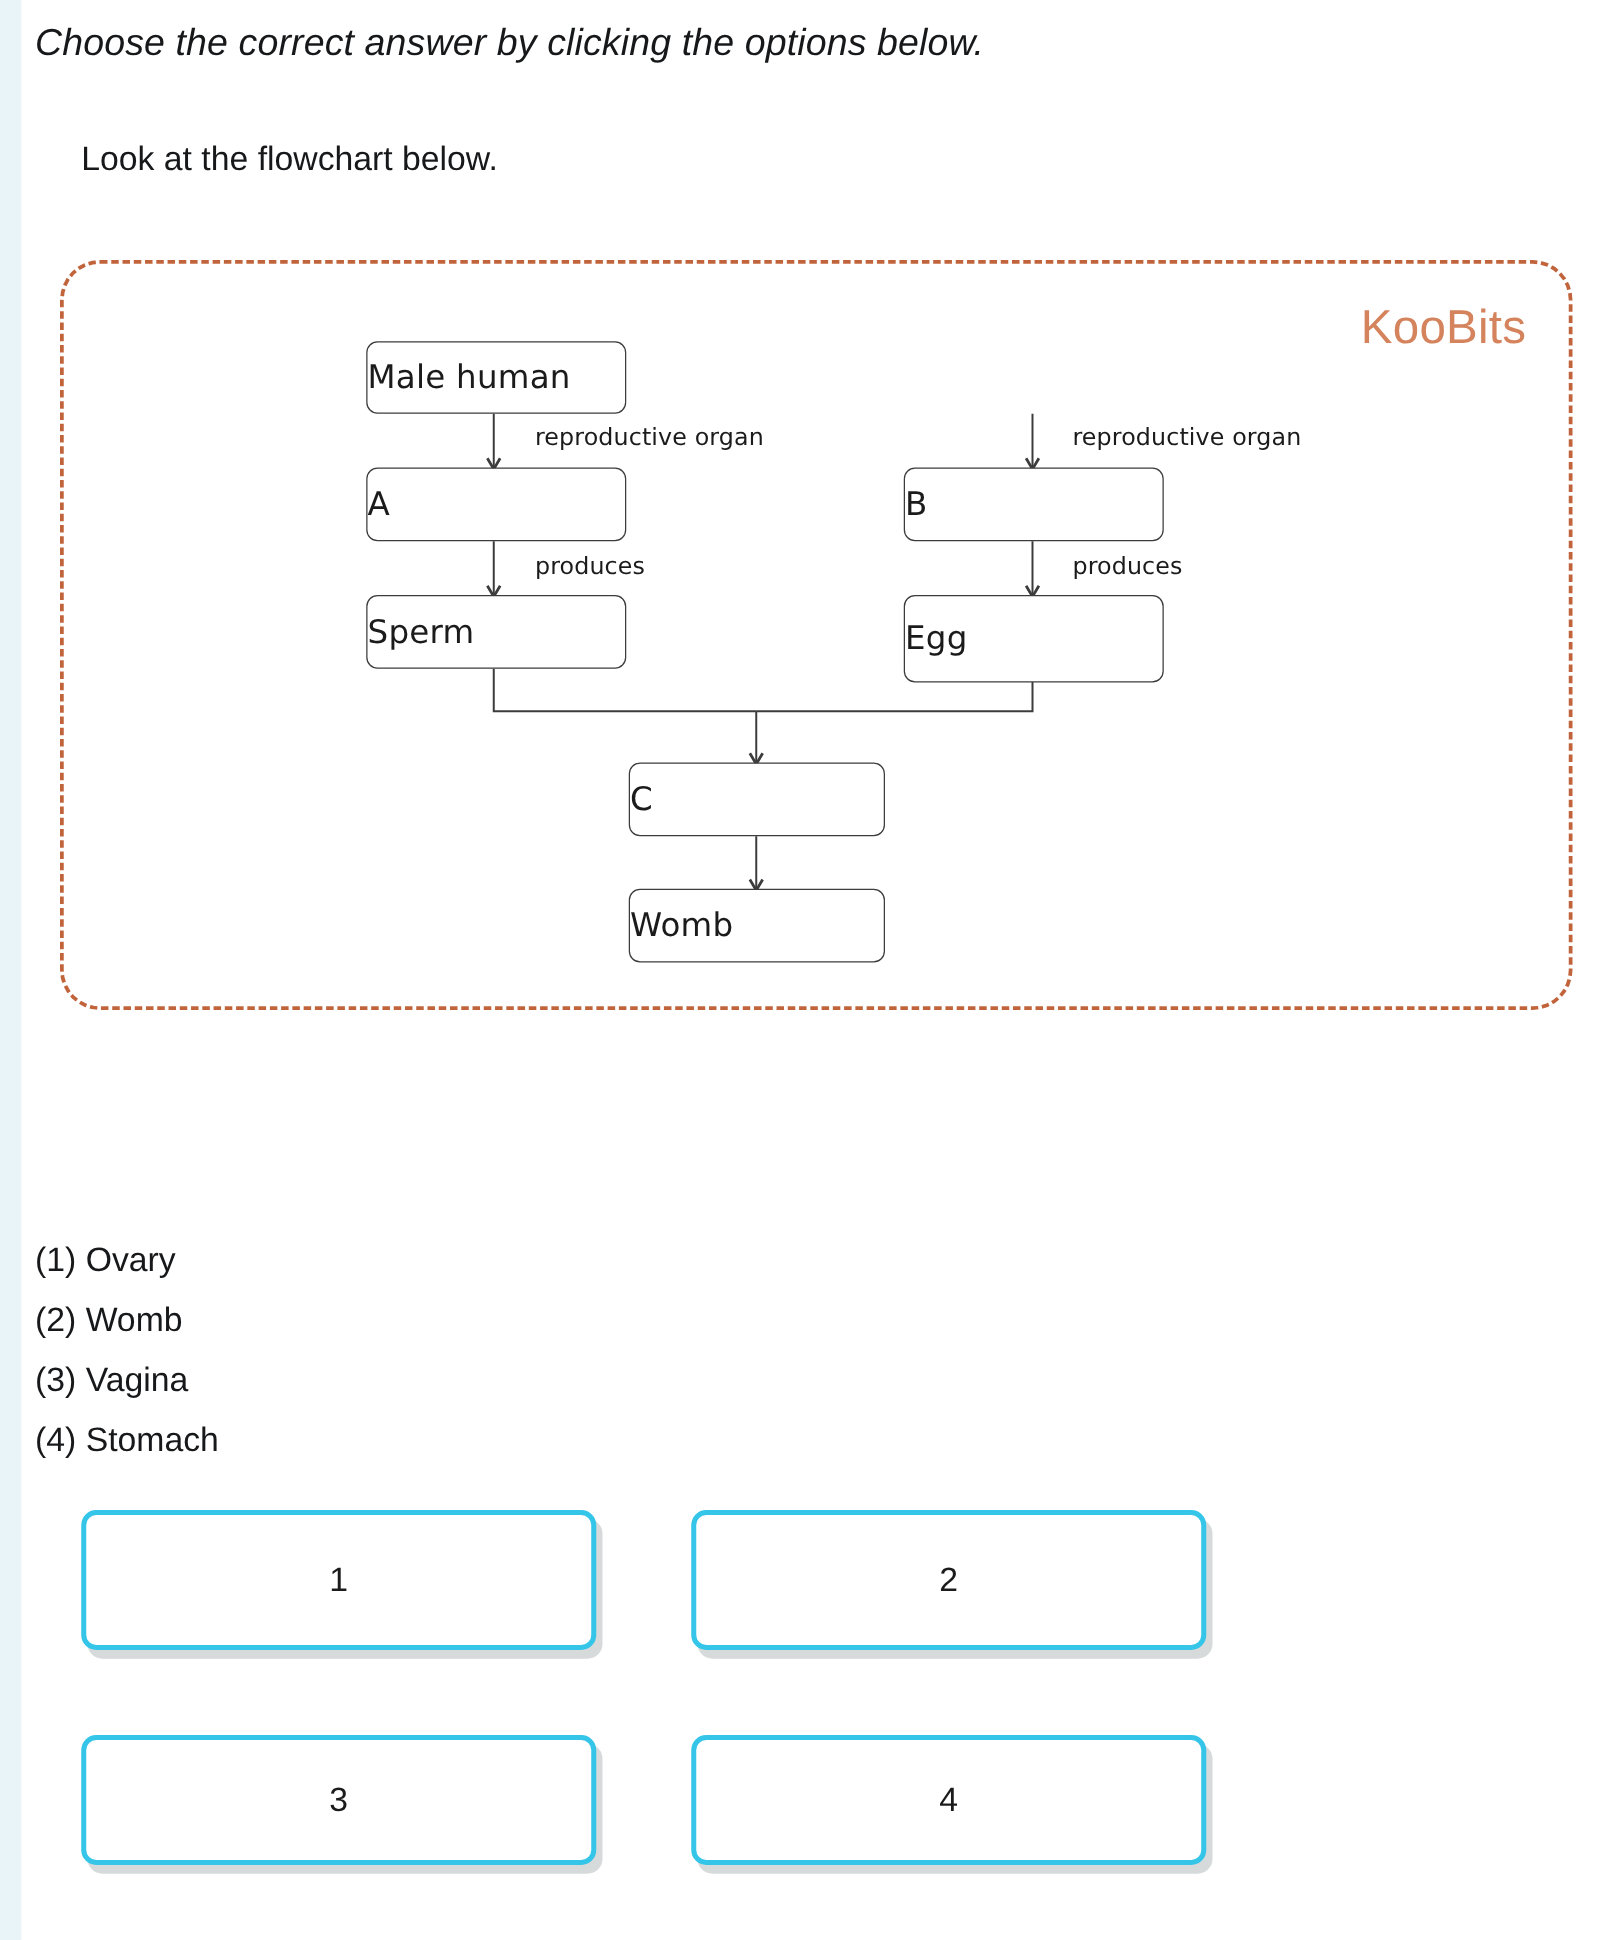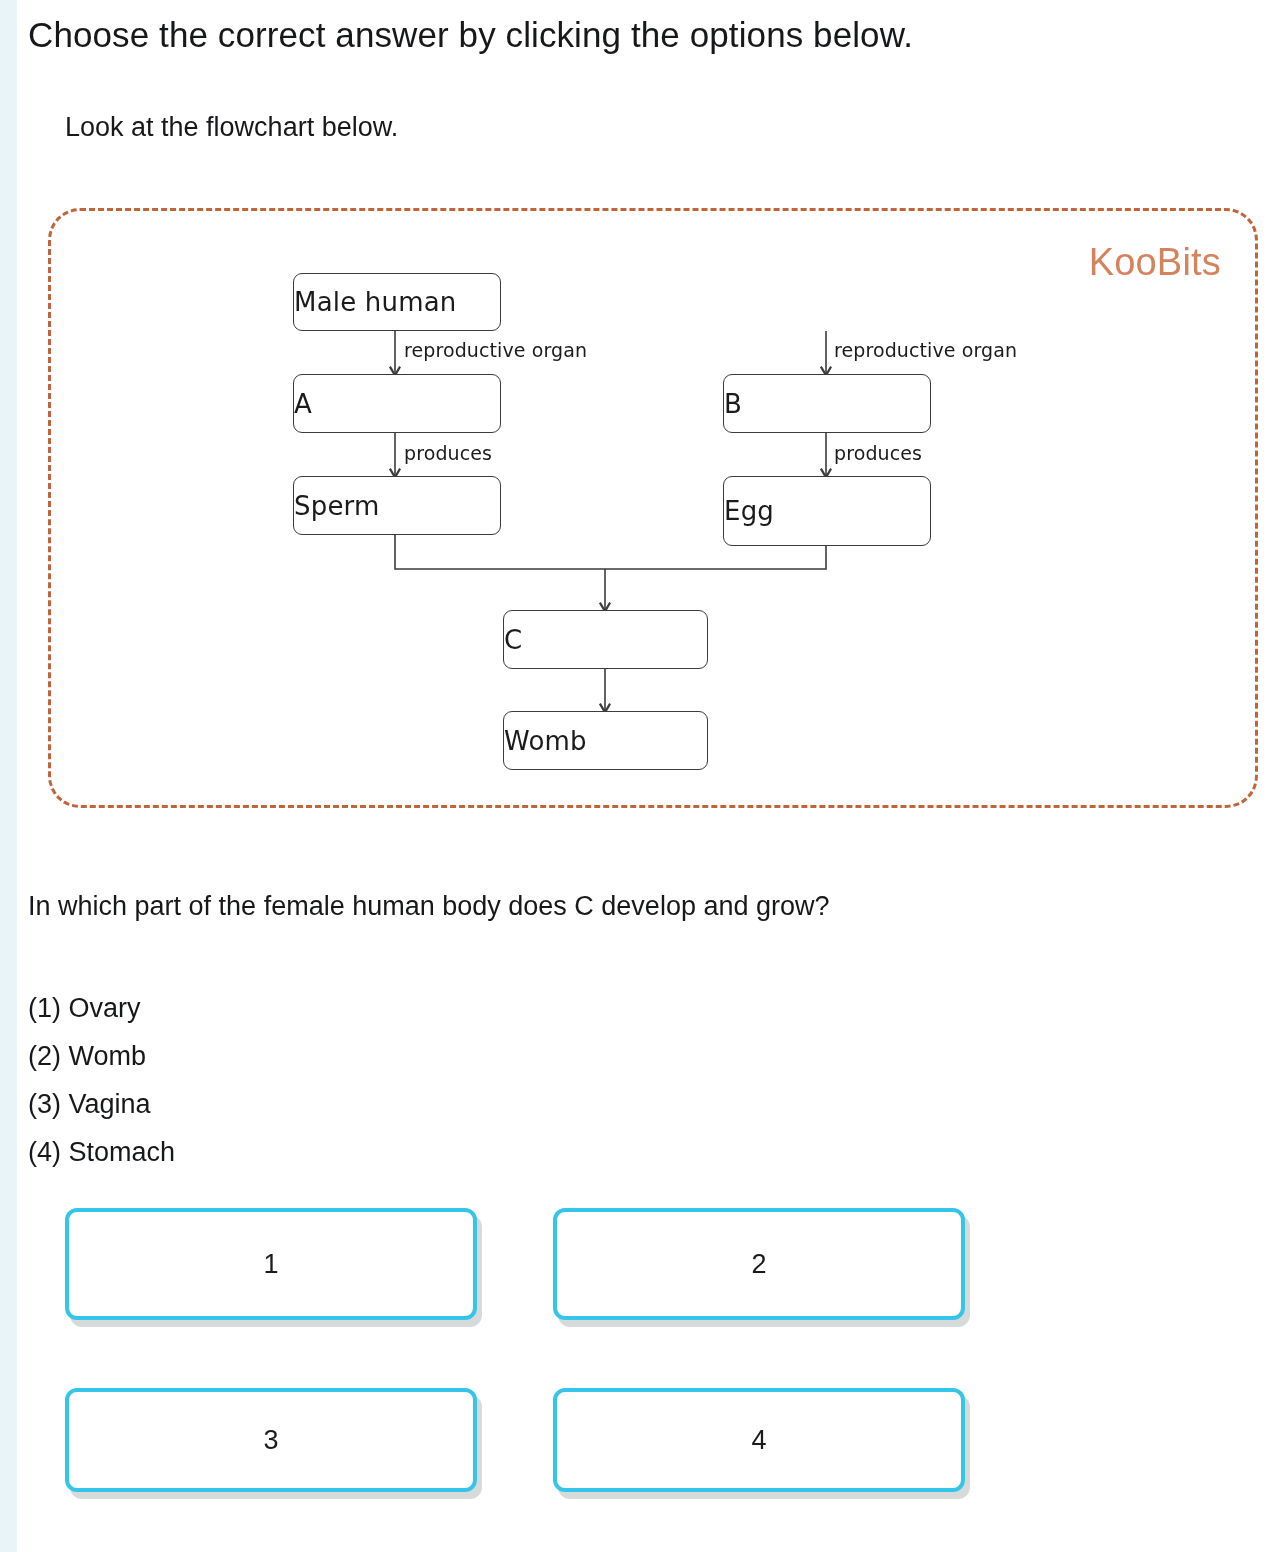--- a/index.html
+++ b/index.html
@@ -26,21 +26,22 @@
     width: 17px;
     height: 1552px;
     background: #e8f4f7;
   }
 
   
   .instruction {
     position: absolute;
     left: 28px;
     top: 18px;
-    font-size: 35px;
+    font-style: italic;
+    font-size: 30px;
     line-height: 34px;
     color: #17181a;
     letter-spacing: .1px;
   }
   .lookat {
     position: absolute;
     left: 28px;
     top: 110px;
     font-size: 27px;
     line-height: 34px;
@@ -98,20 +99,21 @@
     color: #1b1b1b;
     letter-spacing: .2px;
   }
   .edge-label {
     position: absolute;
     font-family: "DejaVu Sans", sans-serif;
     font-size: 19px;
     color: #1b1b1b;
     white-space: nowrap;
     letter-spacing: .1px;
+    margin-left: 24px;
   }
 
   
   .question {
     position: absolute;
     left: 28px;
     top: 888px;
     font-size: 27px;
     line-height: 36px;
     color: #17181a;
@@ -222,21 +224,20 @@
         </div>
 
       <div class="edge-label" style="left:353px; top:128px;">reproductive organ</div>
       <div class="edge-label" style="left:783px; top:128px;">reproductive organ</div>
       <div class="edge-label" style="left:353px; top:231px;">produces</div>
       <div class="edge-label" style="left:783px; top:231px;">produces</div>
 
     </div>
   </div>
 
-  <div class="question">In which part of the female human body does C develop and grow?</div>
 
   <div class="option-list">
     <div class="option-line">(1) Ovary</div>
     <div class="option-line">(2) Womb</div>
     <div class="option-line">(3) Vagina</div>
     <div class="option-line">(4) Stomach</div>
   </div>
 
   <div class="answers">
     <div class="answer-row row1">

